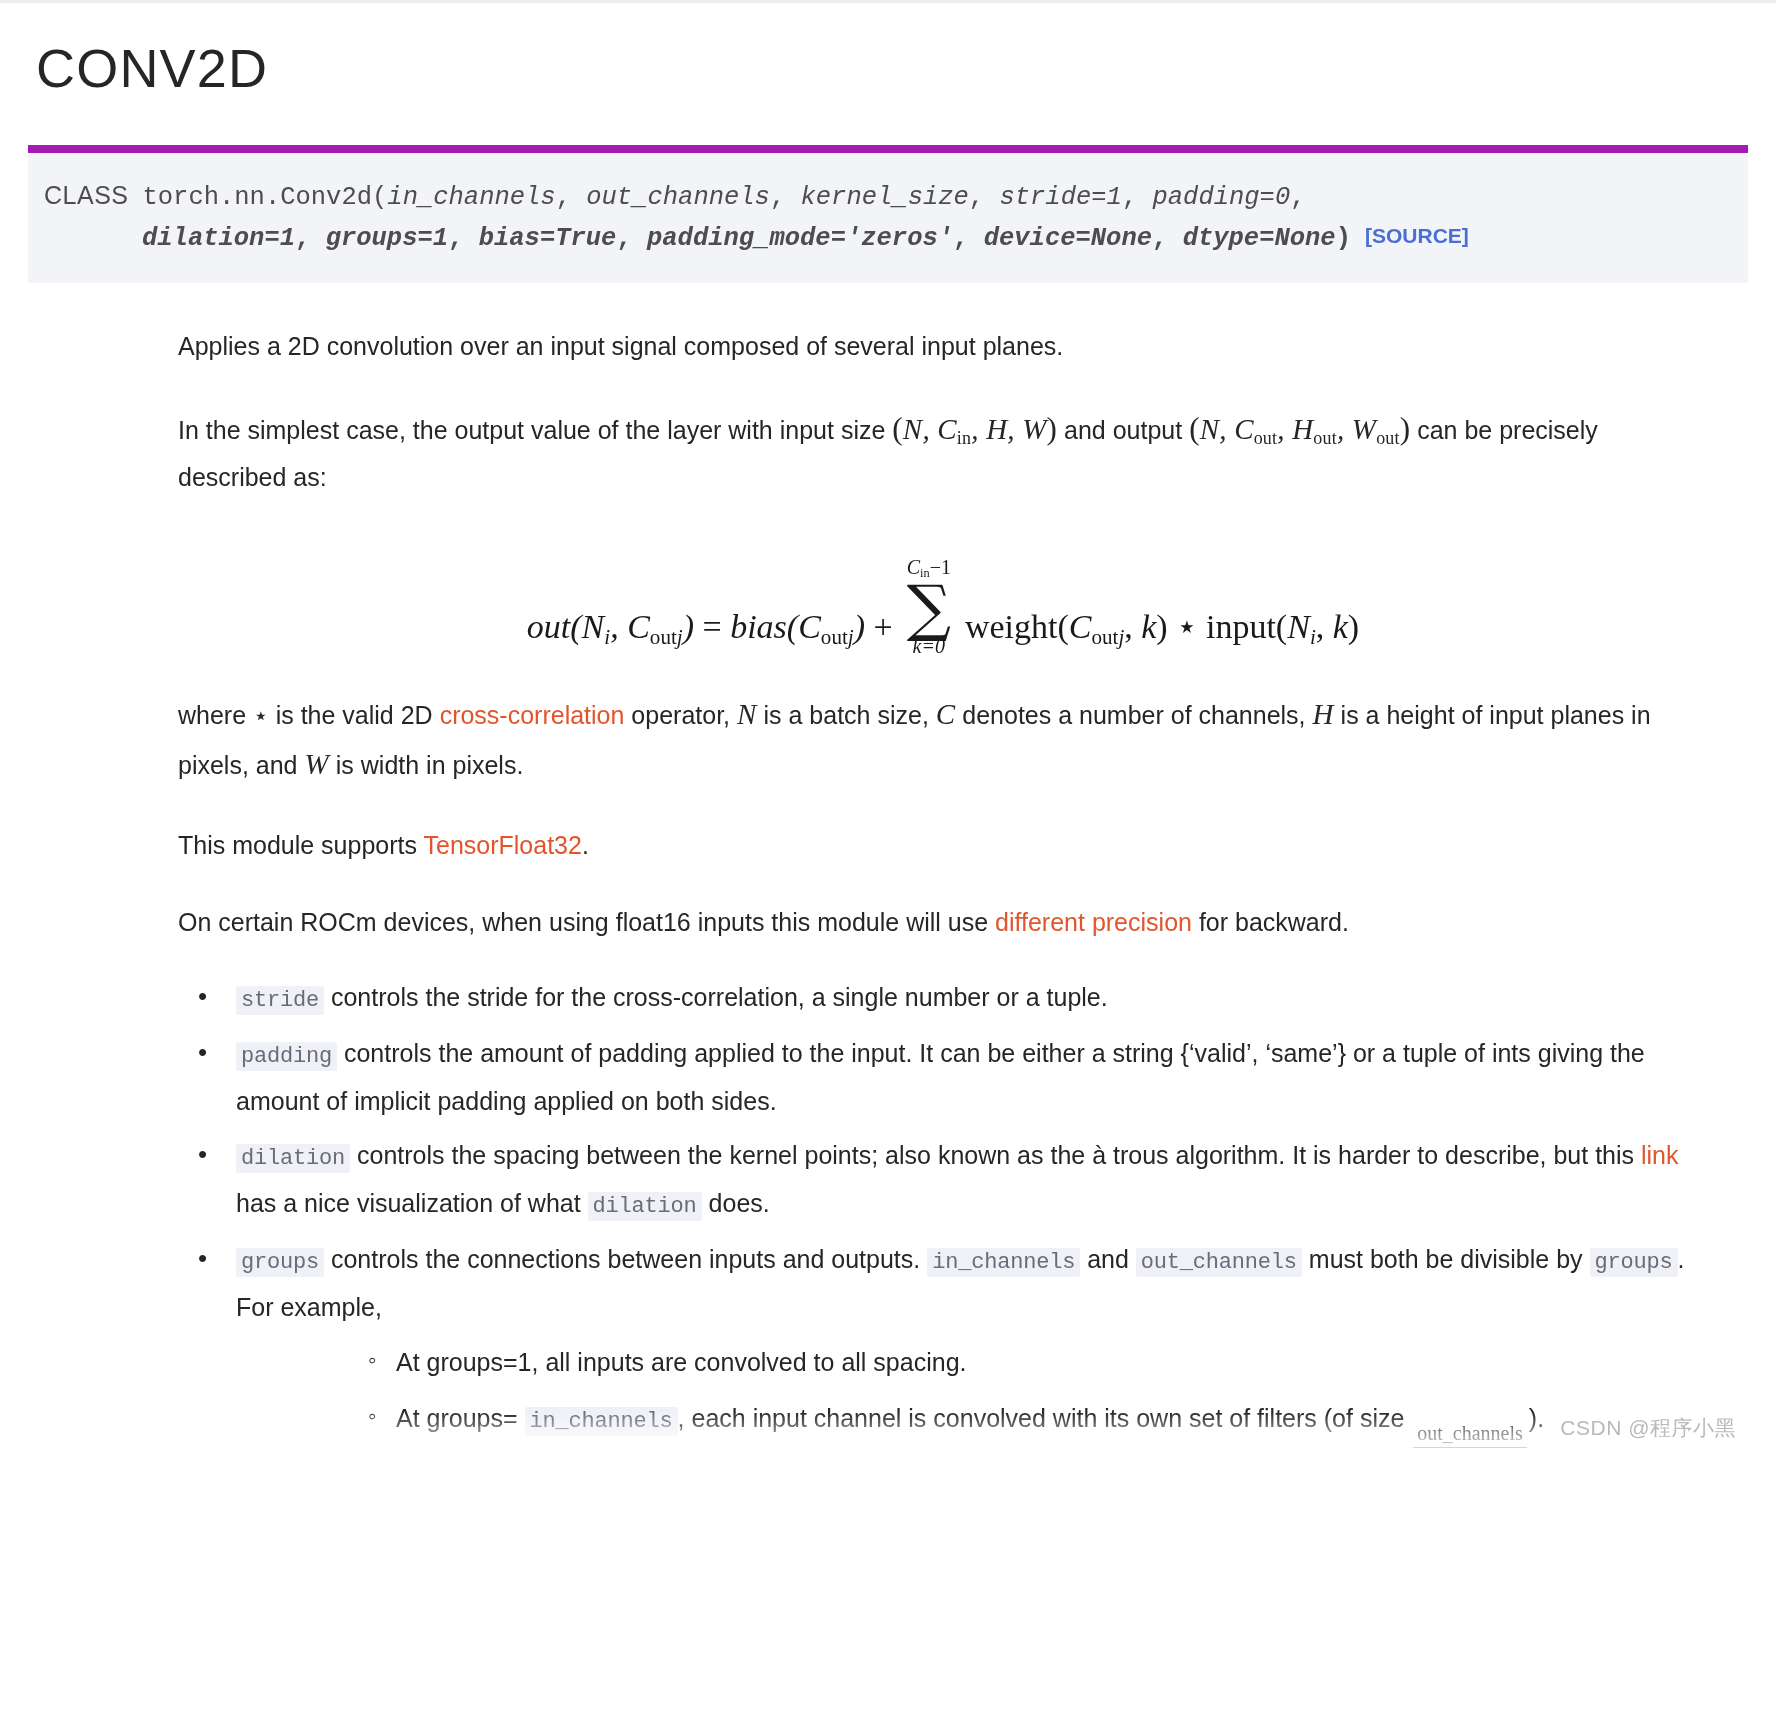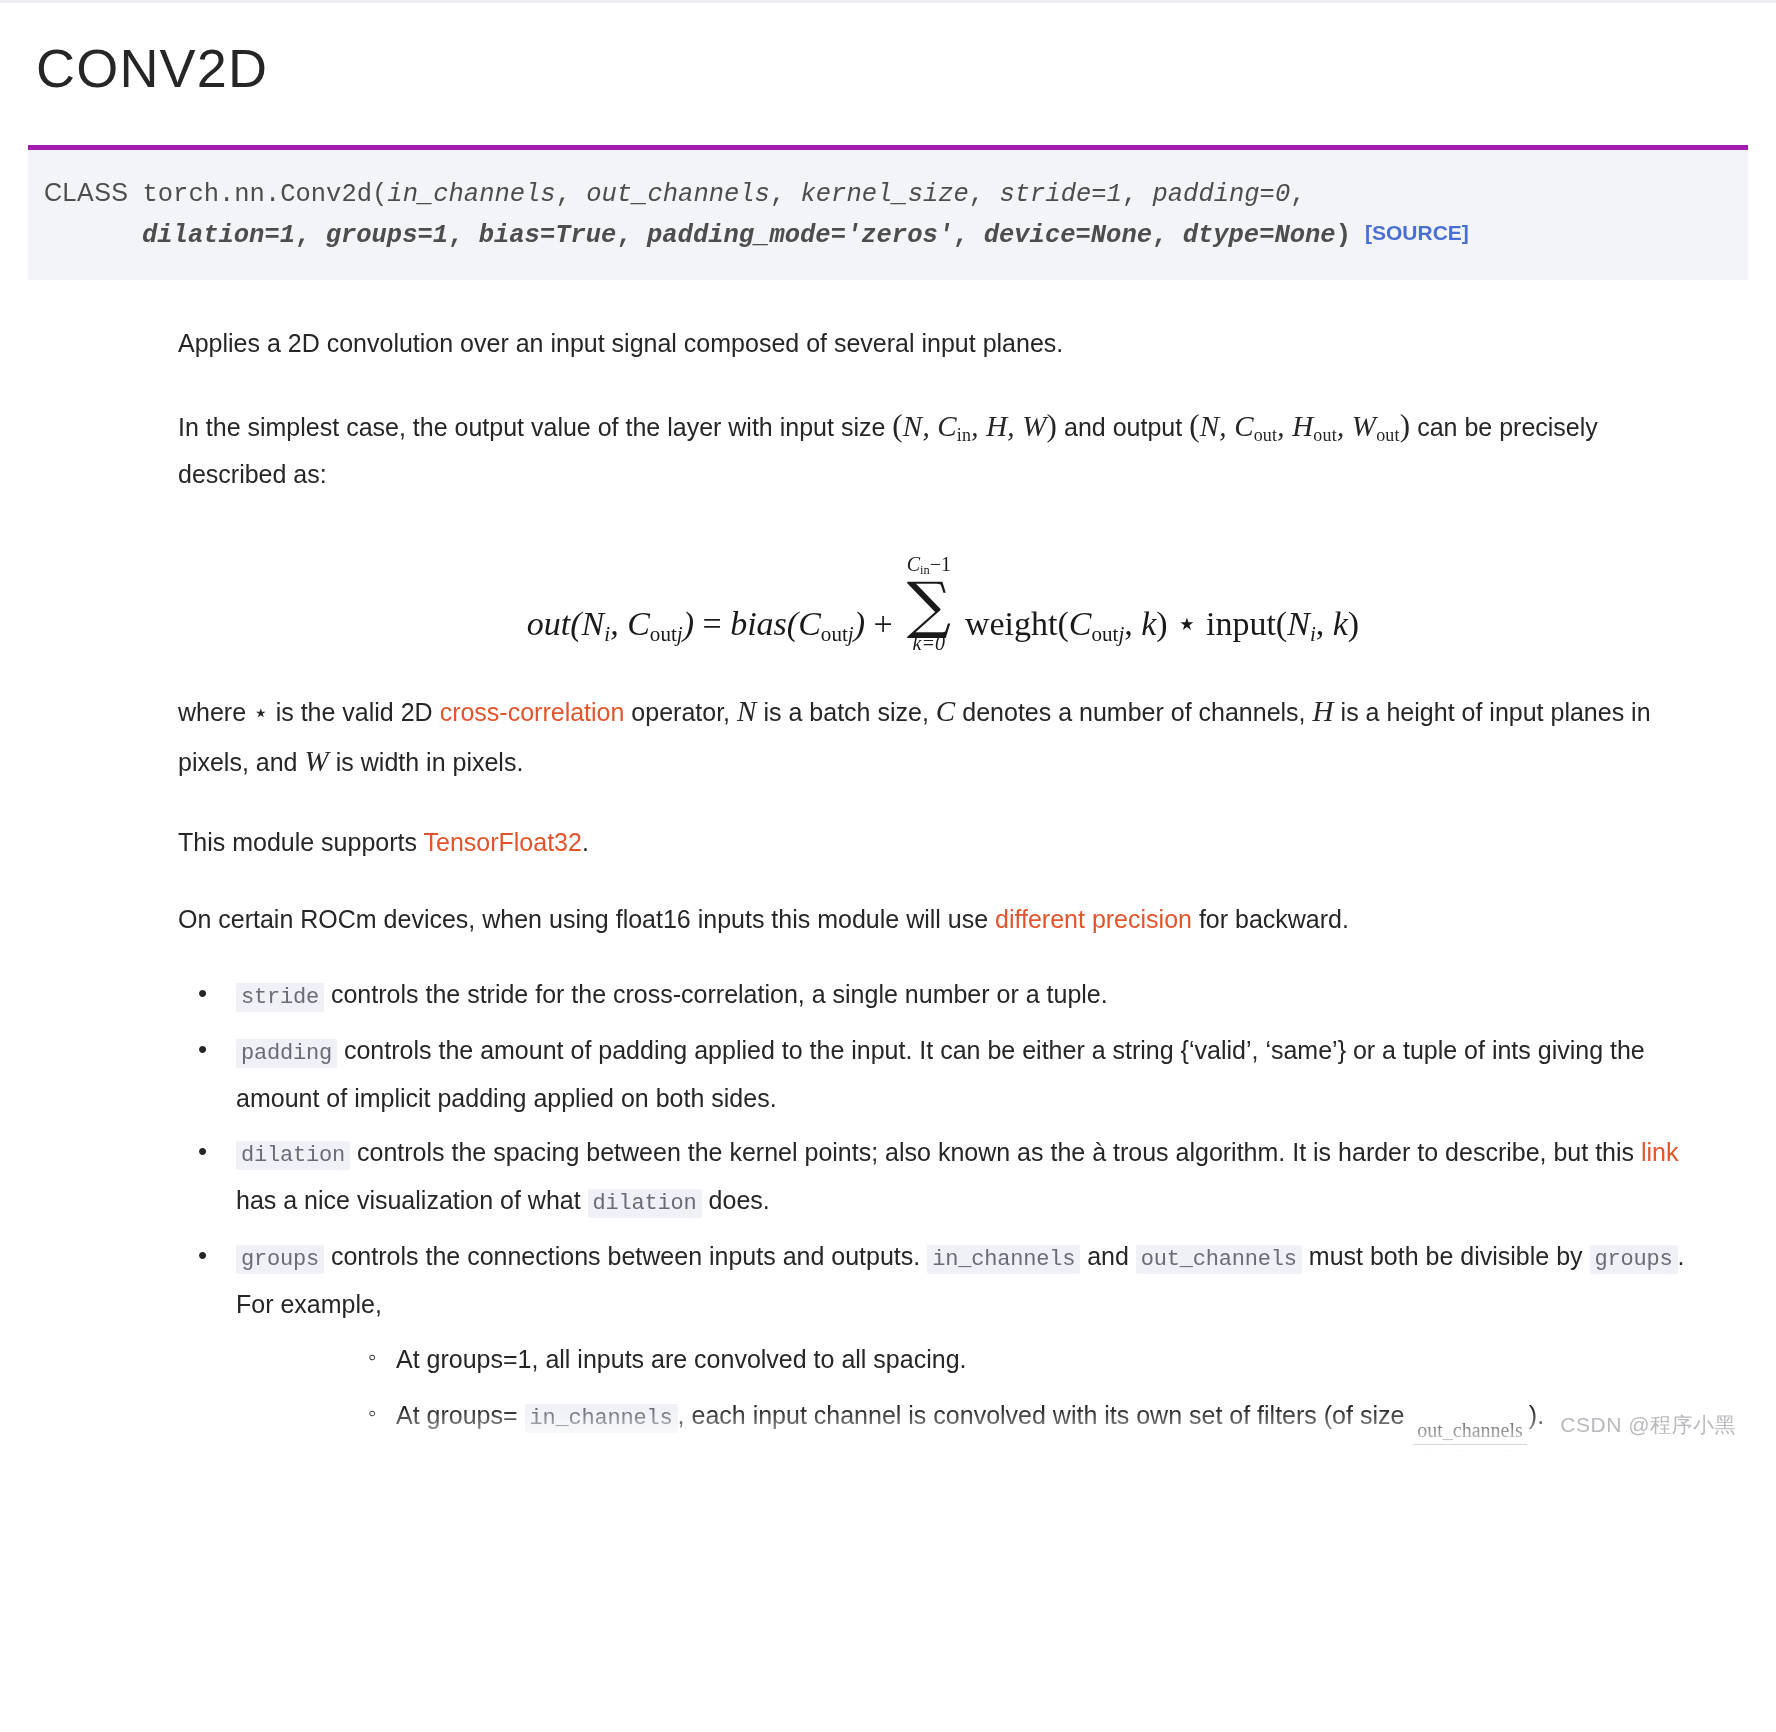--- a/index.html
+++ b/index.html
@@ -26,21 +26,21 @@
     letter-spacing: 1.2px;
     color: #262626;
     margin: 36px 0 0 8px;
     line-height: 1.2;
     font-family: "Liberation Sans", sans-serif;
   }
 
   
   .sig-wrap {
     margin-top: 44px;
-    border-top: 5px solid #a21caf;
+    border-top: 8px solid #a21caf;
     background: #f3f4f7;
     padding: 22px 20px 24px 16px;
   }
   .sig-line {
     font-family: "Liberation Mono", monospace;
     font-size: 25.5px;
     line-height: 1.62;
     color: #4d4d4d;
     white-space: normal;
   }

